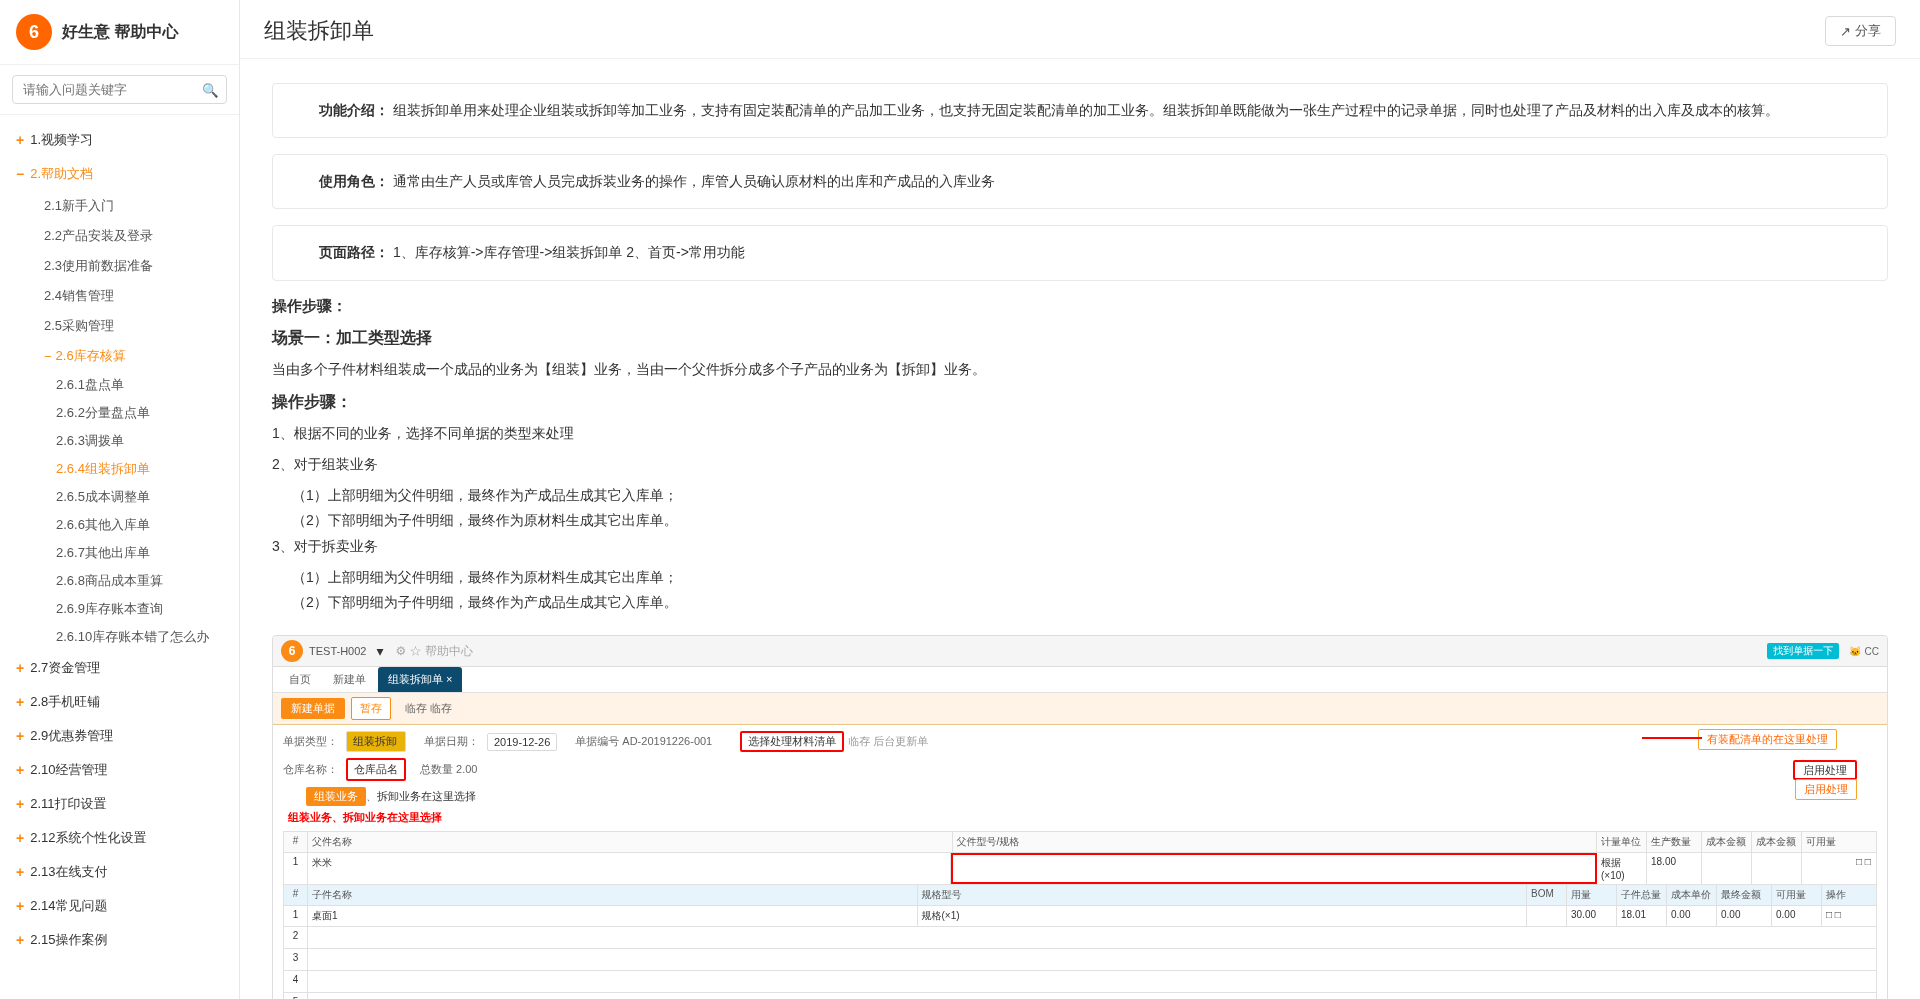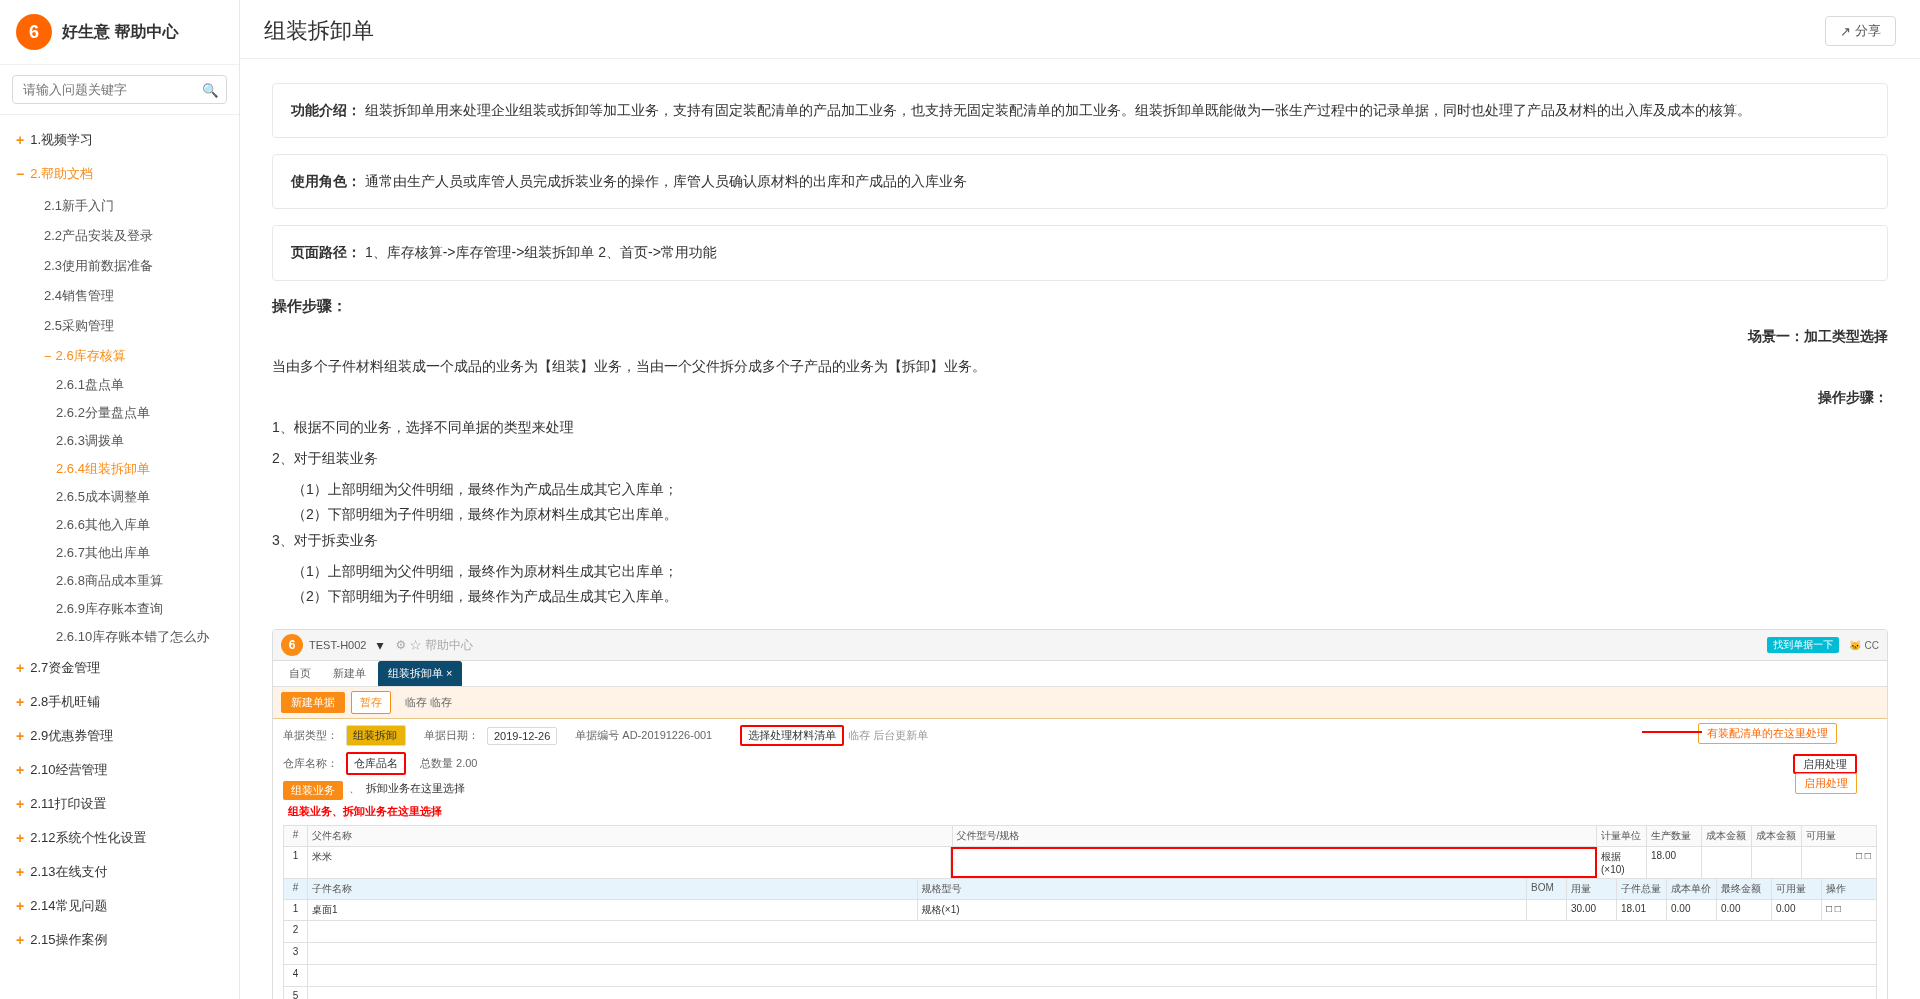--- a/index.html
+++ b/index.html
@@ -84,23 +84,23 @@
       border: 1px solid #d9d9d9; background: #fff;
       padding: 5px 14px; border-radius: 4px;
       cursor: pointer; font-size: 13px; color: #555;
     }
     .content-body { padding: 24px 32px; }
     .info-section {
       background: #fff; border: 1px solid #e8e8e8; border-radius: 4px;
       padding: 14px 18px; margin-bottom: 16px;
       line-height: 1.8; font-size: 14px; color: #333;
     }
-    .section-label { font-weight: bold; }
+    .section-label { font-weight: bold; margin-left: 28px; }
     .op-steps-title { font-weight: bold; font-size: 15px; margin-bottom: 12px; margin-top: 8px; }
-    .scene-title { font-weight: bold; font-size: 14px; margin: 10px 0 8px; text-align: right; }
+    .scene-title { font-weight: bold; font-size: 16px; margin: 10px 0 8px; }
     .scene-desc { margin-bottom: 8px; line-height: 1.8; }
     .steps-list { margin-left: 0; }
     .step-item { margin-bottom: 6px; line-height: 1.8; }
     .sub-step { margin-left: 20px; line-height: 1.8; }
     .screenshot-container {
       margin-top: 20px;
       border: 1px solid #ddd;
       border-radius: 4px;
       overflow: hidden;
       background: #f0f0f0;
@@ -328,21 +328,21 @@
             <span style="font-size:11px;color:#666;margin-left:6px;">总数量 2.00</span>
             <div style="flex:1;"></div>
             <div style="position:relative;display:inline-block;margin-right:20px;">
               <span style="border:2px solid #f00;padding:2px 8px;font-size:11px;border-radius:2px;background:#fff;cursor:pointer;">启用处理</span>
               
               <div style="position:absolute;bottom:-22px;right:0;background:#fff;border:1px solid #f5a623;padding:2px 8px;font-size:11px;color:#f60;border-radius:2px;white-space:nowrap;">启用处理</div>
             </div>
           </div>
 
           <div style="position:relative;margin-bottom:6px;">
-            <div style="display:flex;gap:6px;">
+            <div style="display:flex;align-items:center;margin-left:23px;">
               <span style="background:#fa8c16;color:#fff;padding:2px 8px;border-radius:2px;font-size:11px;cursor:pointer;">组装业务</span>
               <span style="font-size:11px;color:#666;">、</span>
               <span style="font-size:11px;color:#333;">拆卸业务在这里选择</span>
             </div>
             <div style="display:inline-block;margin-top:2px;margin-left:5px;">
               <span style="color:#f00;font-size:11px;font-weight:bold;">组装业务、拆卸业务在这里选择</span>
             </div>
           </div>
 
           <div style="display:flex;background:#fafafa;border:1px solid #e0e0e0;font-size:10px;color:#555;">

